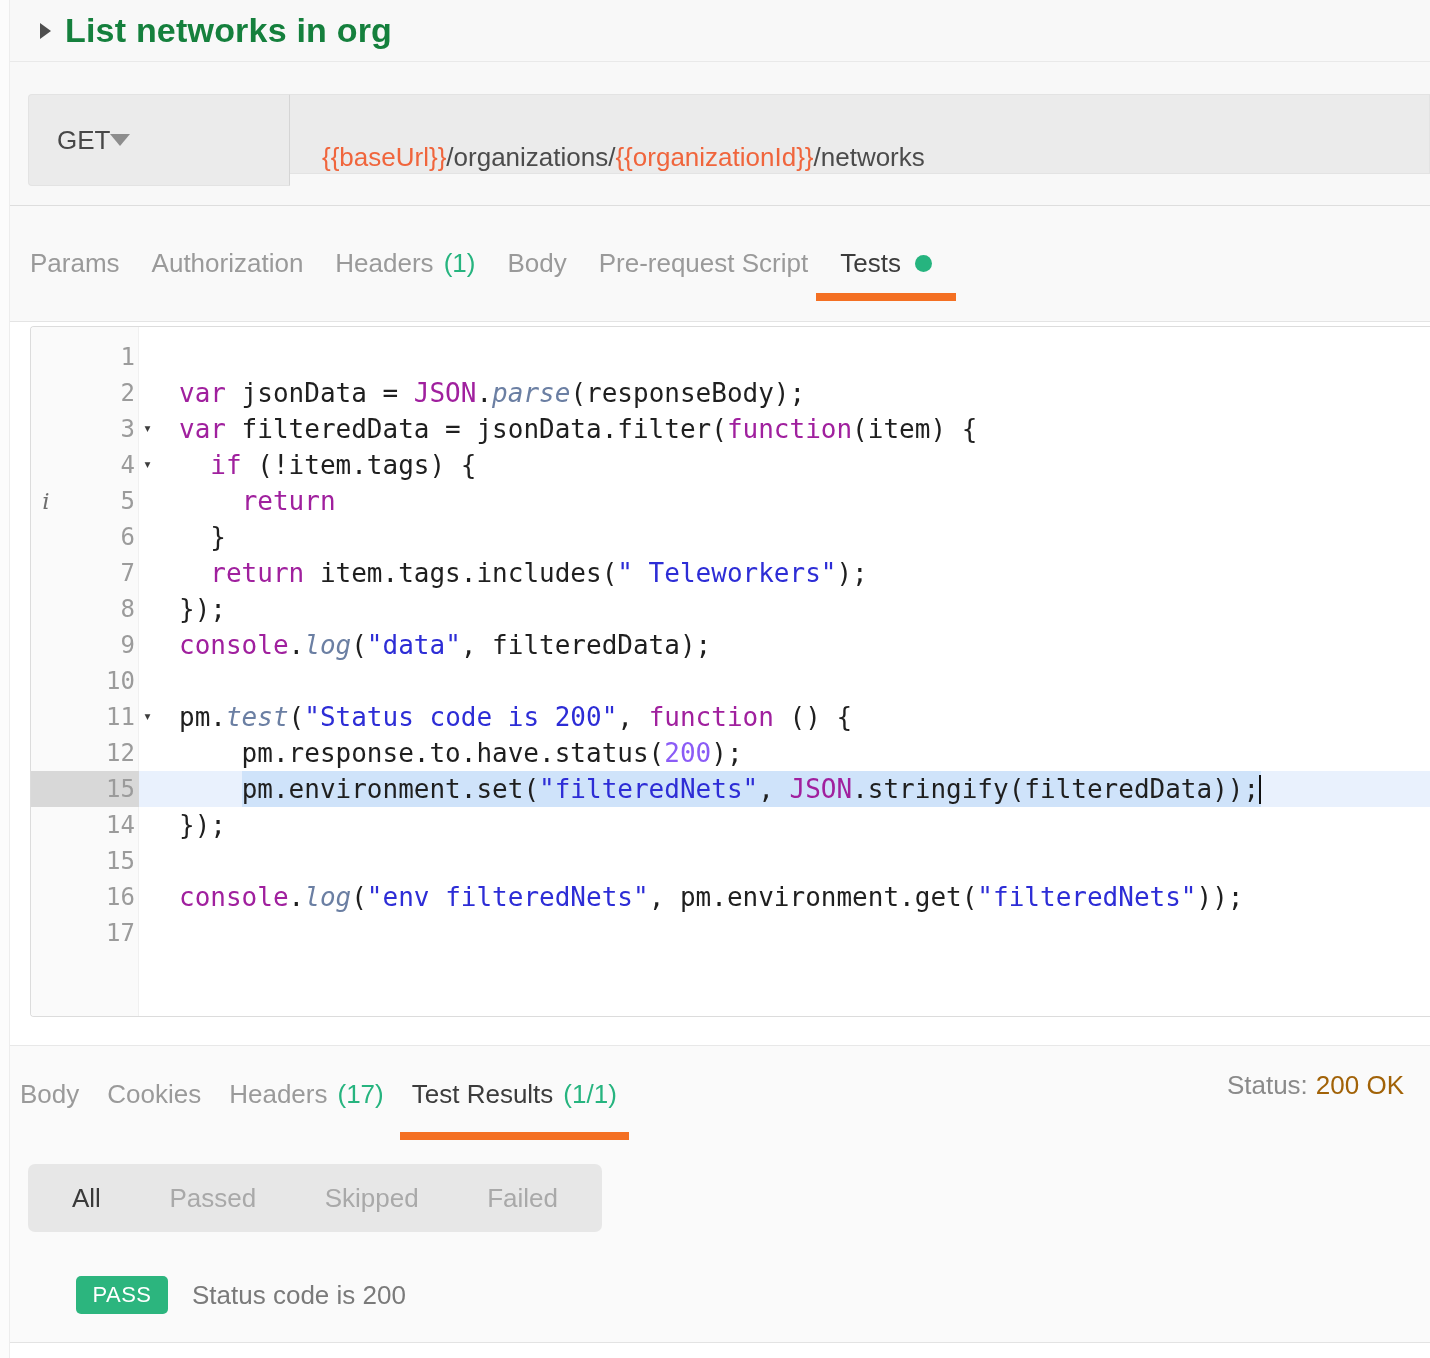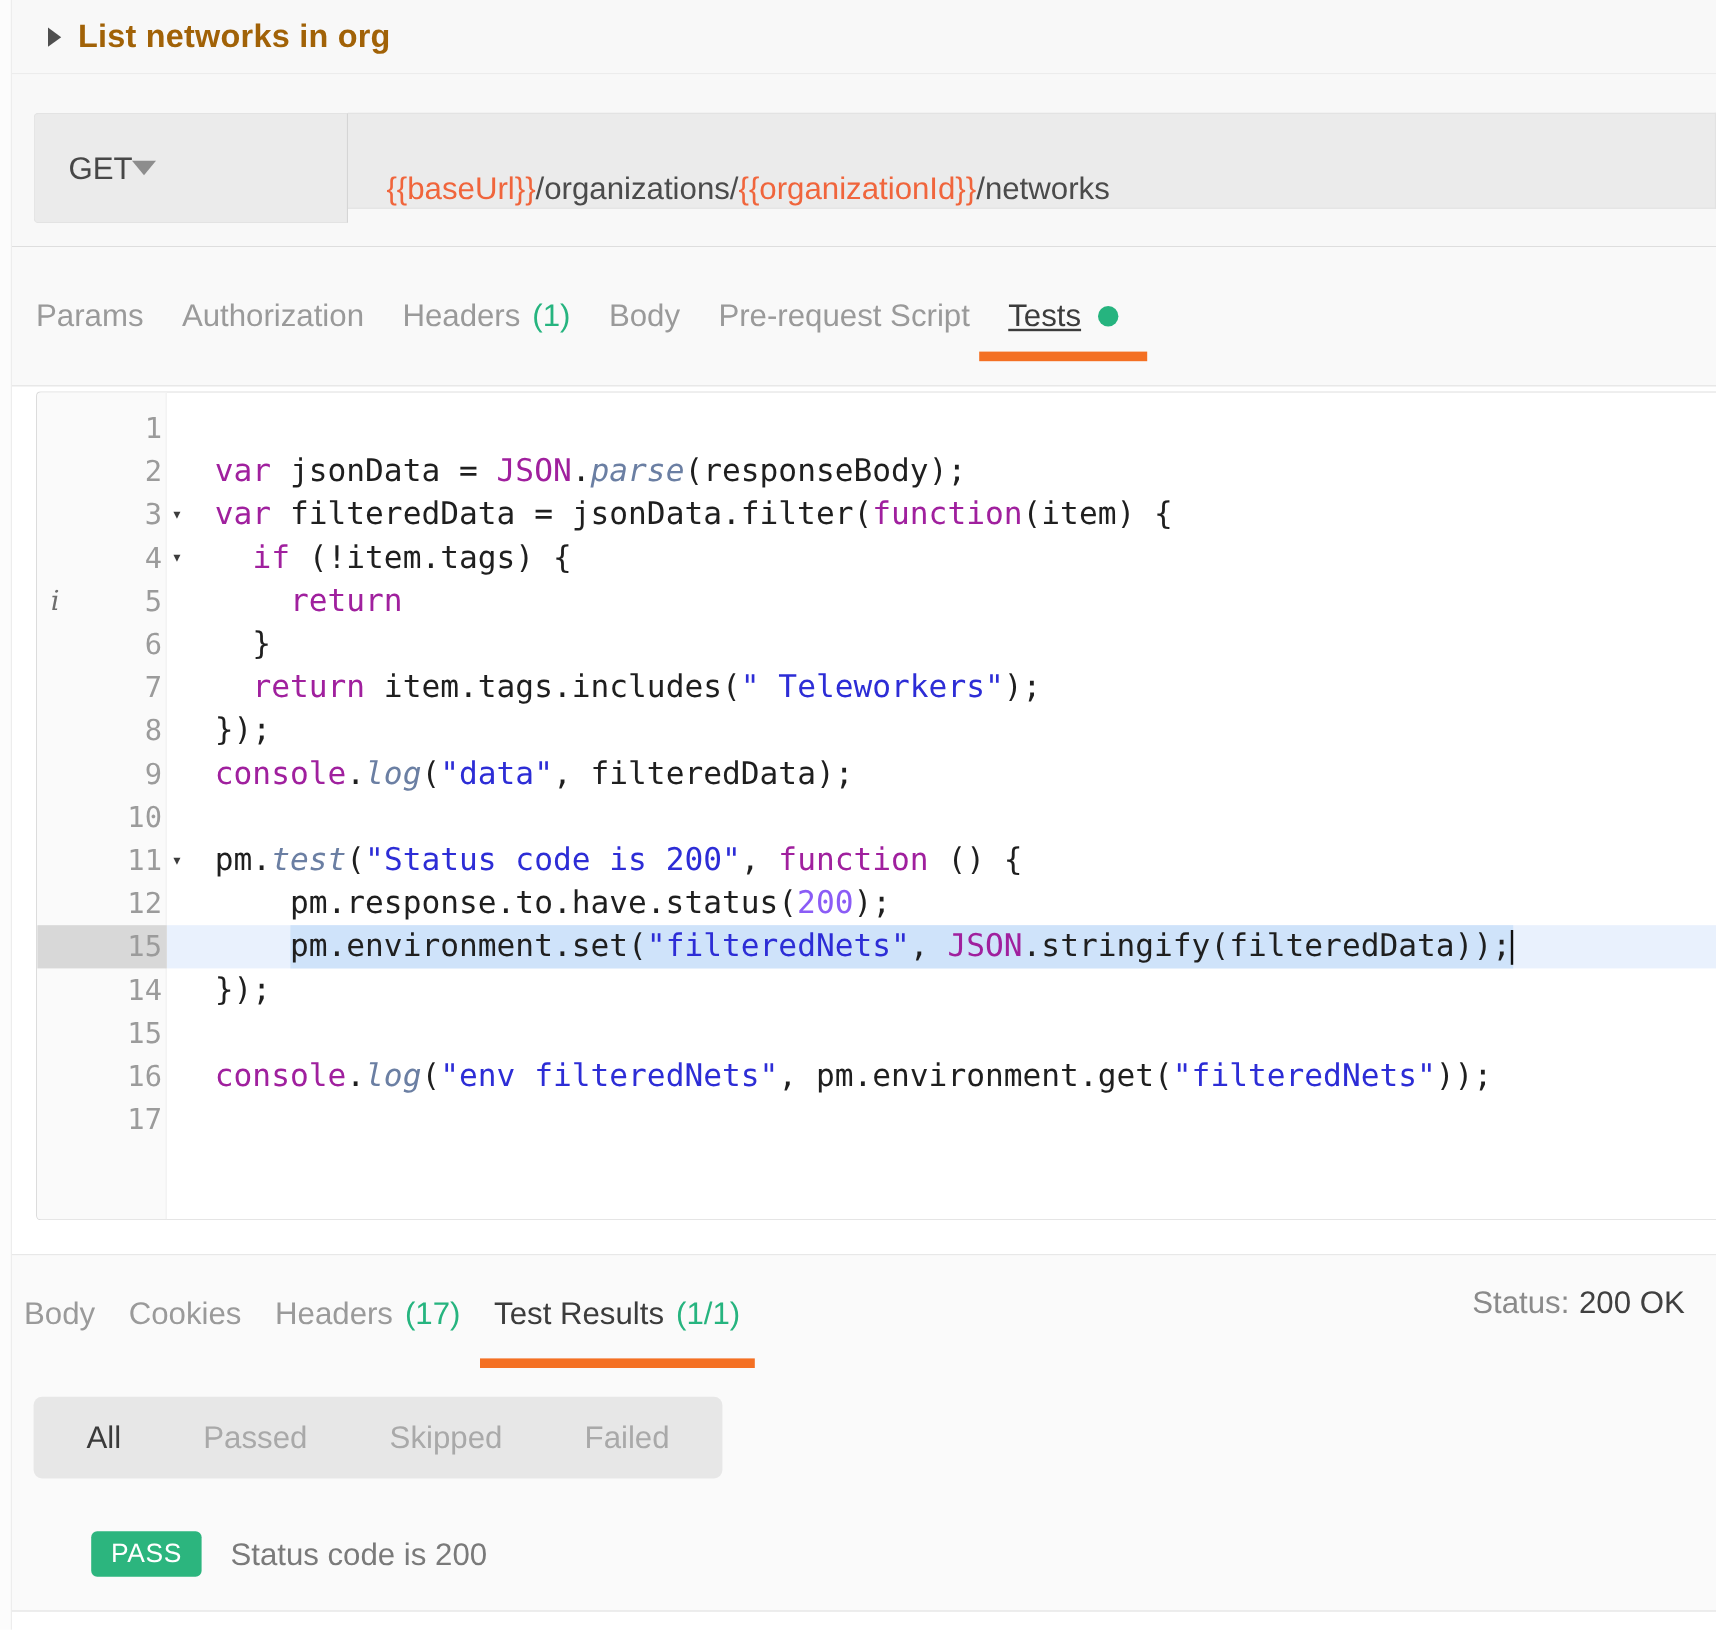--- a/index.html
+++ b/index.html
@@ -3,35 +3,35 @@
 <meta charset="utf-8">
 <style>
   * { margin:0; padding:0; box-sizing:border-box; }
   html,body { width:1430px; height:1358px; background:#ffffff; font-family:"Liberation Sans", sans-serif; overflow:hidden; }
 
   .left-strip { position:absolute; left:0; top:0; width:10px; height:1358px; background:#fcfcfc; border-right:1px solid #ededed; z-index:40; }
 
   
   .hdr { height:62px; background:#f8f8f8; border-bottom:1px solid #e9e9e9; display:flex; align-items:center; padding-left:40px; }
   .caret-right { width:0; height:0; border-left:11px solid #4f4f4f; border-top:8px solid transparent; border-bottom:8px solid transparent; margin-right:14px; }
-  .req-title { font-size:27px; font-weight:bold; color:#a16207; letter-spacing:0.2px; }
+  .req-title { font-size:34px; font-weight:bold; color:#15803d; letter-spacing:0.2px; }
 
   
   .url-row { background:#f8f8f8; border-bottom:1px solid #dedede; padding:32px 0 19px 28px; display:flex; }
   .method-box { width:262px; height:92px; background:#ebebeb; border:1px solid #e3e3e3; border-right:1px solid #d5d5d5; border-radius:4px 0 0 4px; display:flex; align-items:center; justify-content:flex-start; padding:0 30px 0 28px; cursor:pointer; }
   .method-label { font-size:26px; color:#474747; }
   .caret-down { width:0; height:0; border-top:12px solid #8d8d8d; border-left:10px solid transparent; border-right:10px solid transparent; }
   .url-field { flex:1; height:80px; background:#ebebeb; border:1px solid #e3e3e3; border-left:none; display:flex; align-items:flex-end; padding-left:32px; font-size:26px; color:#4b4b4b; white-space:nowrap; overflow:hidden; }
   .url-var { color:#f0653c; }
 
   
   .req-tabs { height:116px; background:#f9f9f9; border-bottom:1px solid #e4e4e4; display:flex; align-items:center; padding-left:14px; }
   .tab { position:relative; height:100%; display:inline-flex; align-items:center; padding:0 16px; font-size:26px; color:#9a9a9a; cursor:pointer; white-space:nowrap; }
   .tab .cnt { color:#26b47f; margin-left:10px; }
-  .tab.active { color:#3c3c3c;text-decoration:underline; }
+  .tab.active { color:#3c3c3c; }
   .tab.active::after { content:""; position:absolute; left:-8px; right:-8px; bottom:20px; height:8px; background:#f47023; }
   .dot { width:17px; height:17px; border-radius:50%; background:#26b47f; margin-left:14px; }
 
   
   .editor { position:relative; margin:4px 0 0 30px; width:1402px; height:691px; background:#ffffff; border:1px solid #dcdcdc; border-right:none; border-radius:4px 0 0 4px; overflow:hidden; padding-top:12px; font-family:"DejaVu Sans Mono", monospace; }
   .gutter-bg { position:absolute; left:0; top:0; bottom:0; width:108px; background:#fafafa; border-right:1px solid #f0f0f0; }
   .code-line { position:relative; display:flex; height:36px; align-items:center; }
   .gut { width:108px; flex:0 0 108px; display:flex; align-items:center; height:100%; position:relative; z-index:2; }
   .g-info { width:30px; text-align:center; font-family:"DejaVu Serif", serif; font-style:italic; font-size:23px; color:#6e6e6e; }
   .g-num { flex:1; text-align:right; font-size:24px; color:#9b9b9b; padding-right:4px; }
@@ -50,21 +50,21 @@
   .gap-div { height:28px; background:#ffffff; }
 
   
   .resp { background:#fafafa; border-top:1px solid #e8e8e8; border-bottom:1px solid #e3e3e3; height:298px; }
   .resp-tabs { height:96px; display:flex; align-items:center; padding-left:6px; position:relative; }
   .rtab { position:relative; height:100%; display:inline-flex; align-items:center; padding:0 14px; font-size:26px; color:#9a9a9a; cursor:pointer; white-space:nowrap; }
   .rtab .cnt { color:#26b47f; margin-left:10px; }
   .rtab.active { color:#3c3c3c; }
   .rtab.active::after { content:""; position:absolute; left:2px; right:2px; bottom:2px; height:8px; background:#f47023; }
   .status-wrap { position:absolute; right:26px; top:24px; font-size:26px; color:#8a8a8a; }
-  .status-wrap .status-val { color:#404040; margin-left:8px; }
+  .status-wrap .status-val { color:#a16207; margin-left:8px; }
 
   .filters { margin:22px 0 0 28px; width:574px; height:68px; background:#e7e7e7; border-radius:7px; display:flex; align-items:center; justify-content:space-between; padding:0 44px; }
   .filter { font-size:26px; color:#a9a9a9; cursor:pointer; }
   .filter.active { color:#3a3a3a; }
 
   .result-row { display:flex; align-items:center; margin:44px 0 0 36px; }
   .pass-badge { min-width:92px; height:38px; background:#2cb57e; border-radius:5px; color:#ffffff; font-size:22px; display:flex; align-items:center; justify-content:center; padding:0 14px; letter-spacing:0.5px;margin-left:40px; }
   .result-text { font-size:26px; color:#7a7a7a; margin-left:24px; }
 </style>
 </head>

